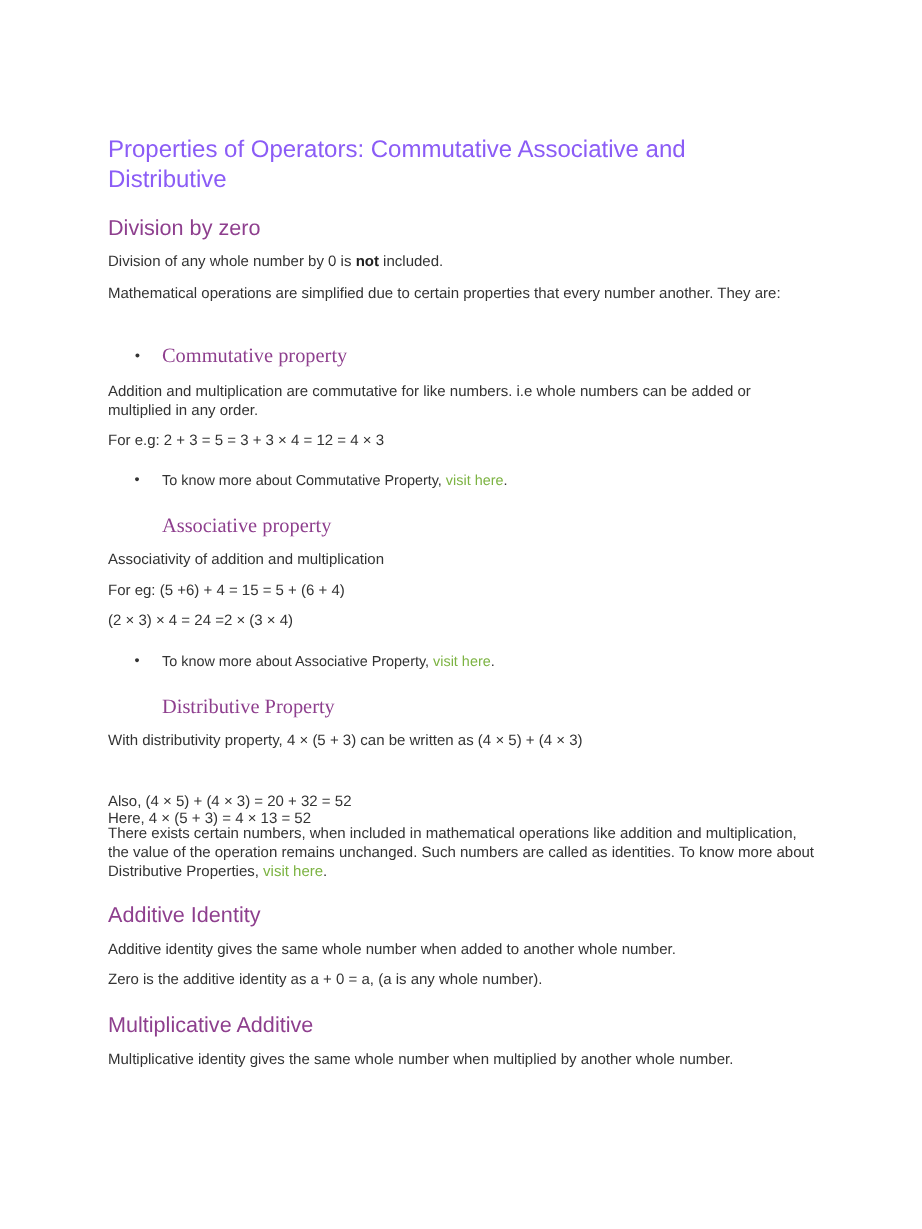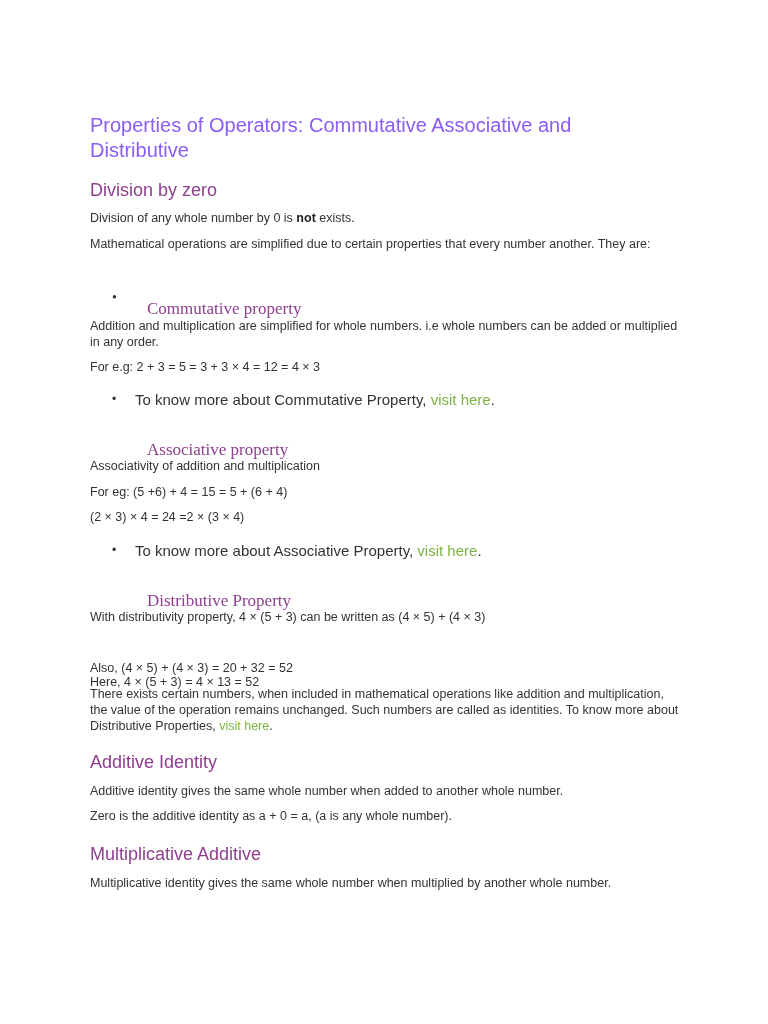--- a/index.html
+++ b/index.html
@@ -12,49 +12,49 @@
   .h1 {
     position: absolute; left: 0; top: 113px; width: 560px;
     font-size: 20px; line-height: 25px; color: #8b5cf6; font-weight: normal; margin: 0;
   }
   .h2 {
     position: absolute; left: 0; font-size: 18px; line-height: 22px;
     color: #8e3f8e; font-weight: normal; margin: 0;
   }
   .h3 {
     position: absolute; left: 45px; font-family: "Liberation Serif", serif;
-    font-size: 17px; line-height: 20px; color: #8e3f8e; font-weight: normal; margin: 12px;
+    font-size: 17px; line-height: 20px; color: #8e3f8e; font-weight: normal; margin: 0;
   }
   .p {
     position: absolute; left: 0; width: 590px; font-size: 12.5px; line-height: 16px;
     color: #333333; margin: 0;
   }
   .bullet { position: absolute; left: 22px; font-size: 12px; color: #333; }
   .bullet-serif { position: absolute; left: 22px; font-size: 14px; color: #333; font-family: "Liberation Serif", serif; }
-  .li { position: absolute; left: 45px; font-size: 15px; line-height: 16px; color: #333; }
+  .li { position: absolute; left: 45px; font-size: 12px; line-height: 16px; color: #333; }
   a.link { color: #7cb342; text-decoration: none; }
   b { font-weight: bold; color: #222; }
 </style>
 </head>
 <body>
 
 <div class="page">
 
   <h1 class="h1">Properties of Operators: Commutative Associative and Distributive</h1>
 
   <h2 class="h2" style="top:179px;">Division by zero</h2>
 
-  <p class="p" style="top:210px;"><span>Division of any whole number by 0 is </span><b>not</b><span> exists.</span></p>
+  <p class="p" style="top:210px;"><span>Division of any whole number by 0 is </span><b>not</b><span> included.</span></p>
 
   <p class="p" style="top:236px;">Mathematical operations are simplified due to certain properties that every number another. They are:</p>
 
   <span class="bullet-serif" style="top:290px;">•</span>
   <h3 class="h3" style="top:287px;">Commutative property</h3>
 
-  <p class="p" style="top:318px;">Addition and multiplication are simplified for whole numbers. i.e whole numbers can be added or multiplied in any order.</p>
+  <p class="p" style="top:318px;">Addition and multiplication are commutative for like numbers. i.e whole numbers can be added or multiplied in any order.</p>
   <p class="p" style="top:359px;">For e.g: 2 + 3 = 5 = 3 + 3 × 4 = 12 = 4 × 3</p>
 
   <span class="bullet" style="top:392px;">•</span>
   <p class="li" style="top:392px; margin:0;"><span>To know more about Commutative Property, </span><a class="link">visit here</a><span>.</span></p>
 
   <h3 class="h3" style="top:428px;">Associative property</h3>
 
   <p class="p" style="top:458px;">Associativity of addition and multiplication</p>
   <p class="p" style="top:484px;">For eg: (5 +6) + 4 = 15 = 5 + (6 + 4)</p>
   <p class="p" style="top:509px;">(2 × 3) × 4 = 24 =2 × (3 × 4)</p>

